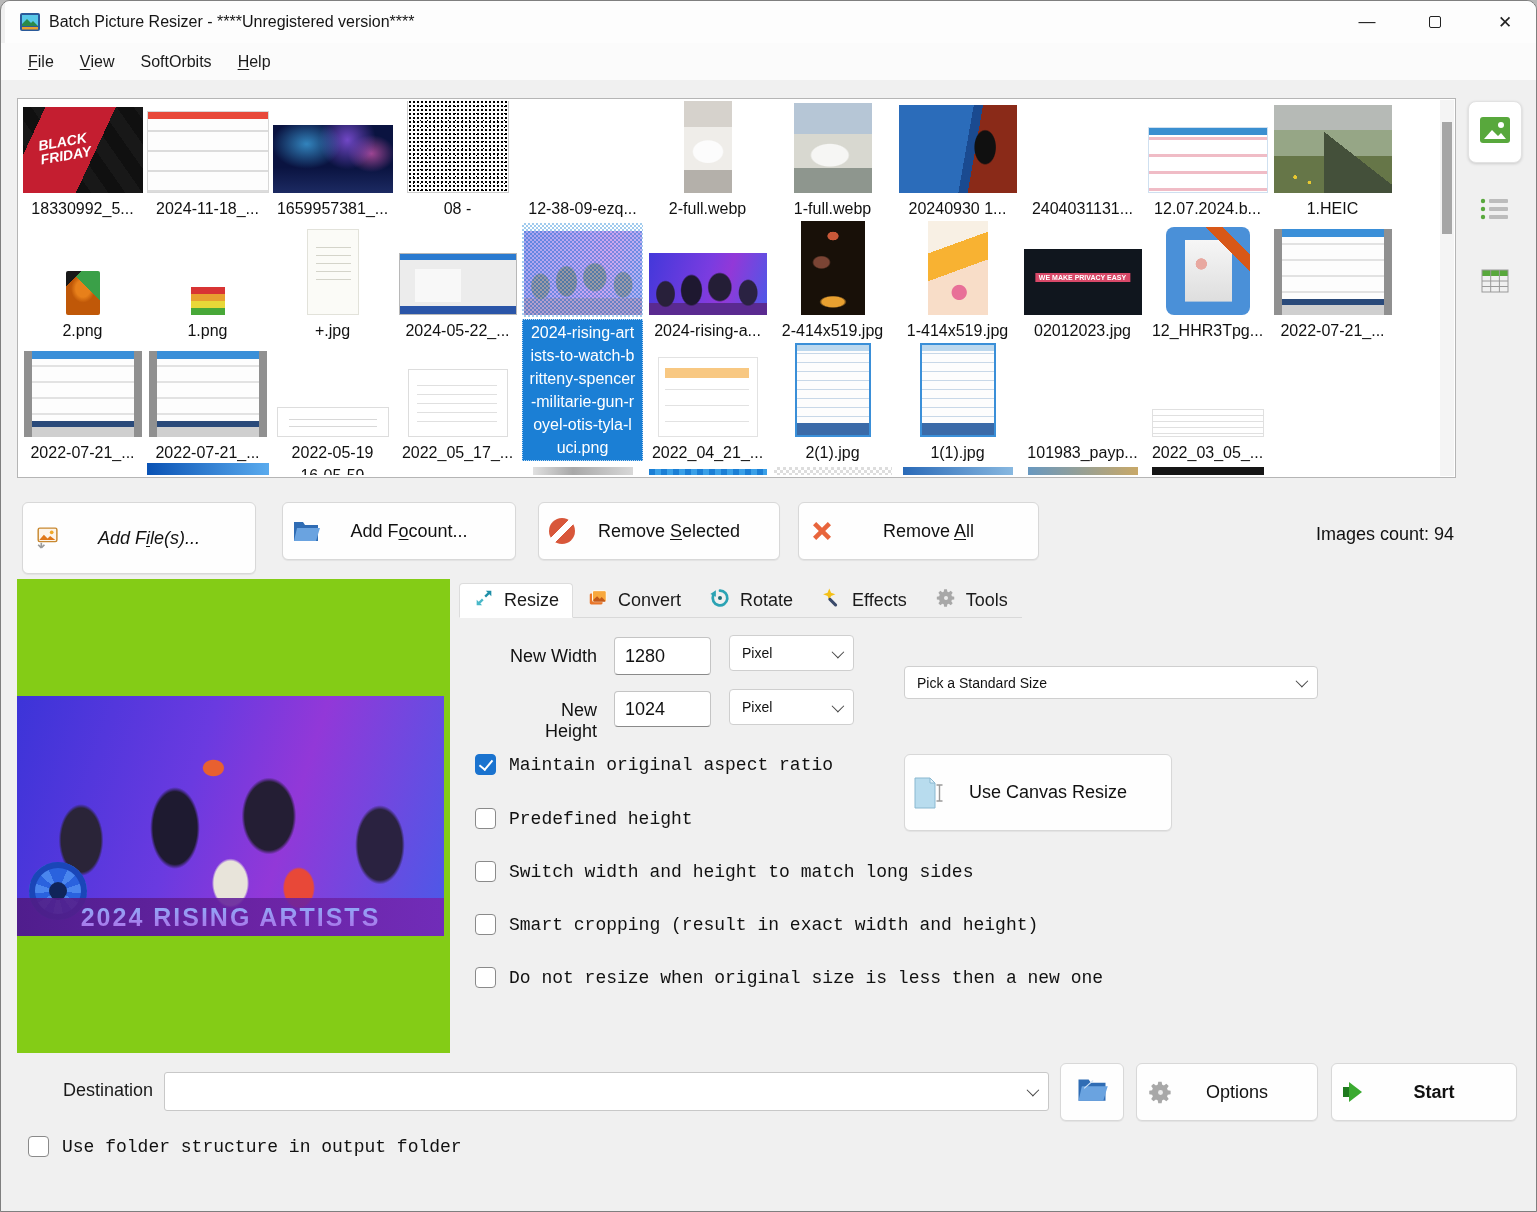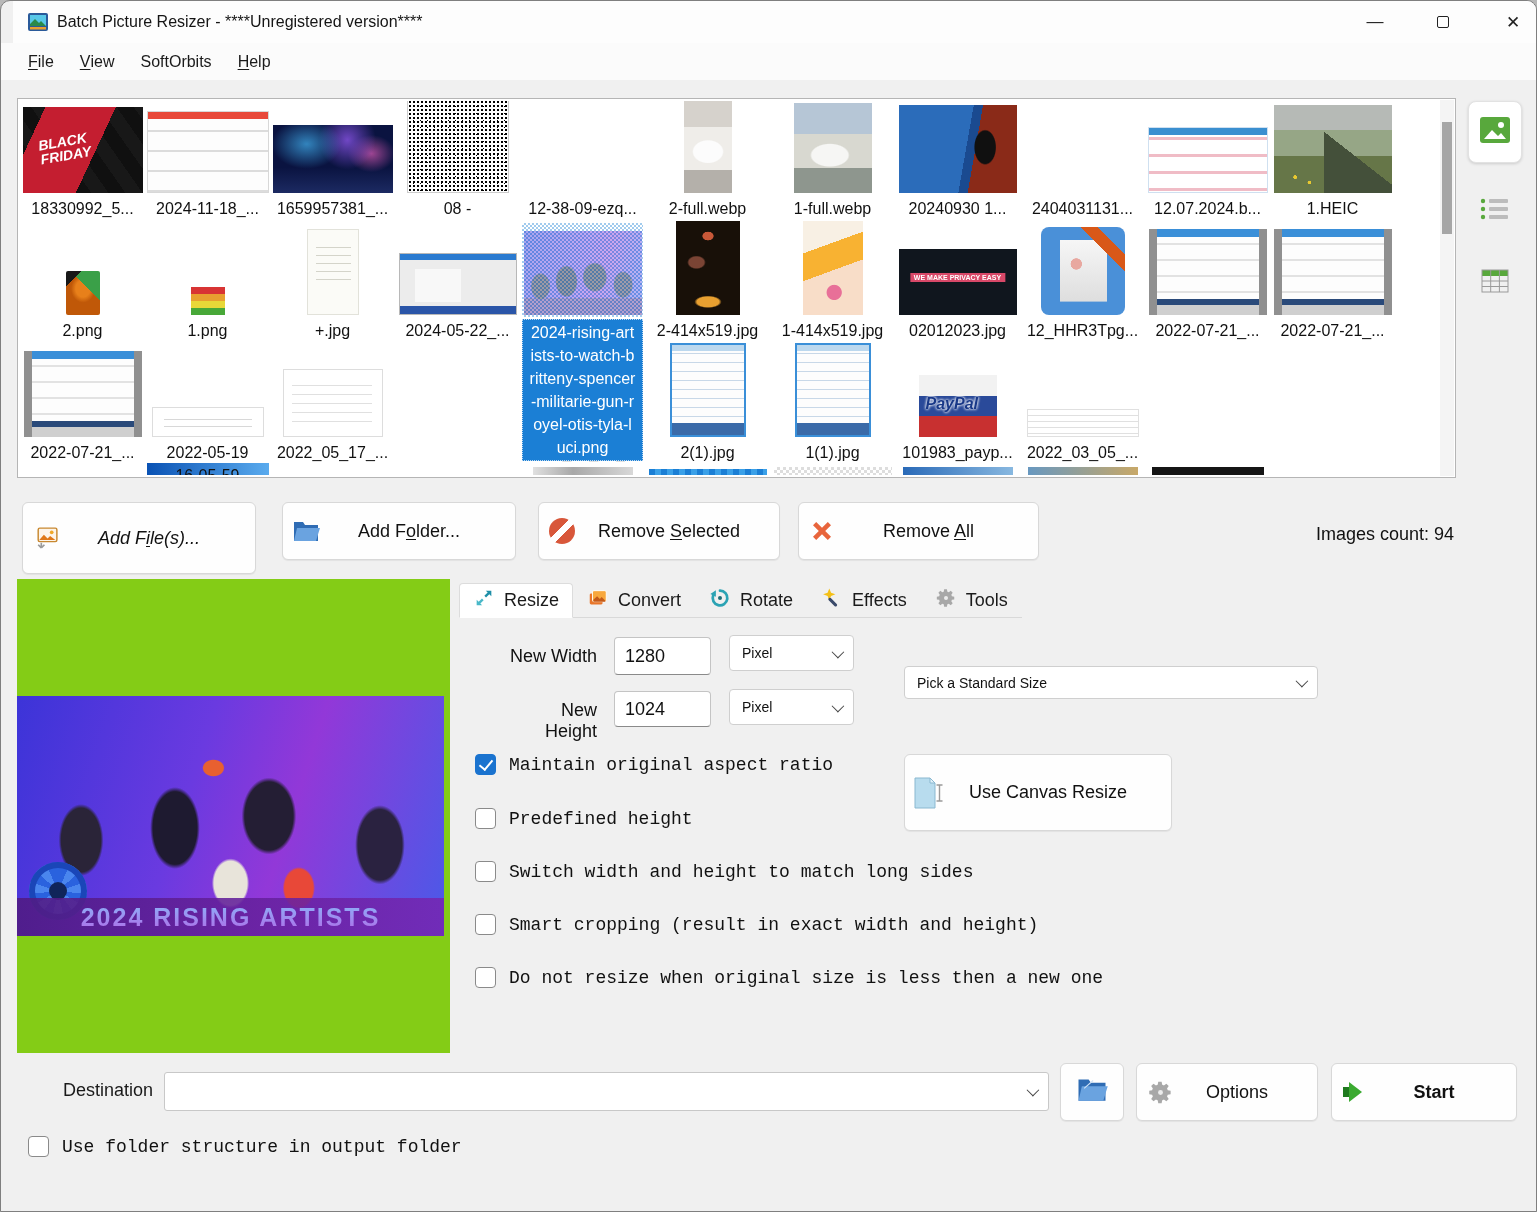--- a/index.html
+++ b/index.html
@@ -1,20 +1,20 @@
 <!DOCTYPE html>
 <html><head>
 <meta charset="utf-8">
 <style>
   * { margin:0; padding:0; box-sizing:border-box; }
   body { width:1537px; height:1212px; background:#b8b8b8; font-family:"Liberation Sans",sans-serif; color:#1a1a1a; }
   .window { position:relative; width:1537px; height:1212px; background:#f0f0f0; border:1px solid #7f7f7f; border-radius:10px 10px 0 0; overflow:hidden; }
 
   
-  .titlebar { position:absolute; top:0; left:12px; right:0; height:42px; background:#fdfdfd; }
+  .titlebar { position:absolute; top:0; left:4px; right:0; height:42px; background:#fdfdfd; }
   .app-icon { position:absolute; left:14px; top:10px; }
   .title-text { position:absolute; left:44px; top:0; line-height:42px; font-size:16px; color:#151515; }
   .wbtn { position:absolute; top:0; width:48px; height:42px; display:flex; align-items:center; justify-content:center; font-size:17px; color:#222; cursor:default; }
   .wbtn.min { left:1338px; } .wbtn.max { left:1406px; } .wbtn.close { left:1476px; }
   .maxbox { width:12px; height:12px; border:1.4px solid #222; border-radius:2px; }
 
   
   .menubar { position:absolute; top:42px; left:0; right:0; height:37px; background:#fbfbfb; display:flex; align-items:center; padding-left:14px; }
   .menu-item { padding:0 13px; font-size:16px; height:100%; display:flex; align-items:center; }
   .key { text-decoration:underline; text-underline-offset:2px; }
@@ -307,20 +307,28 @@
             <div>2024-rising-art</div>
             <div>ists-to-watch-b</div>
             <div>ritteny-spencer</div>
             <div>-militarie-gun-r</div>
             <div>oyel-otis-tyla-l</div>
             <div>uci.png</div>
           </div>
         </div>
         <div class="cell">
           <div class="th-zone">
+            <div class="th k-rising"></div>
+          </div>
+          <div class="lbl">
+            <div>2024-rising-a...</div>
+          </div>
+        </div>
+        <div class="cell">
+          <div class="th-zone">
             <div class="th k-candles"></div>
           </div>
           <div class="lbl">
             <div>2-414x519.jpg</div>
           </div>
         </div>
         <div class="cell">
           <div class="th-zone">
             <div class="th k-flower"></div>
           </div>
@@ -408,25 +416,20 @@
         </div>
         <div class="cell">
           <div class="th-zone">
             <div class="th k-codeblue"></div>
           </div>
           <div class="lbl">
             <div>1(1).jpg</div>
           </div>
         </div>
         <div class="cell">
-          <div class="th-zone">
-            <div class="th k-paypal">
-              <span>PayPal</span>
-            </div>
-          </div>
           <div class="lbl">
             <div>101983_payp...</div>
           </div>
         </div>
         <div class="cell">
           <div class="th-zone">
             <div class="th k-docrows"></div>
           </div>
           <div class="lbl">
             <div>2022_03_05_...</div>
@@ -493,21 +496,21 @@
     </span>
     <span class="cap"><span>Add F</span><span class="key">i</span><span>le(s)...</span></span>
   </div>
   <div class="btn btn-addfolder">
     <span class="ic">
       <svg width="28" height="24" viewBox="0 0 28 24">
           <path d="M2 3h9l2 3h13v16H2z" fill="#2f6cb4"></path>
           <path d="M5 9h23l-4 13H2z" fill="#6aa3e0"></path>
         </svg>
     </span>
-    <span class="cap"><span>Add F</span><span class="key">o</span><span>lder...</span></span>
+    <span class="cap"><span>Add F</span><span class="key">o</span><span>count...</span></span>
   </div>
   <div class="btn btn-removesel">
     <span class="ic">
         <span class="slash-circle"></span>
       </span>
     <span class="cap"><span>Remove </span><span class="key">S</span><span>elected</span></span>
   </div>
   <div class="btn btn-removeall">
     <span class="ic">
       <svg width="26" height="26" viewBox="0 0 26 26">

